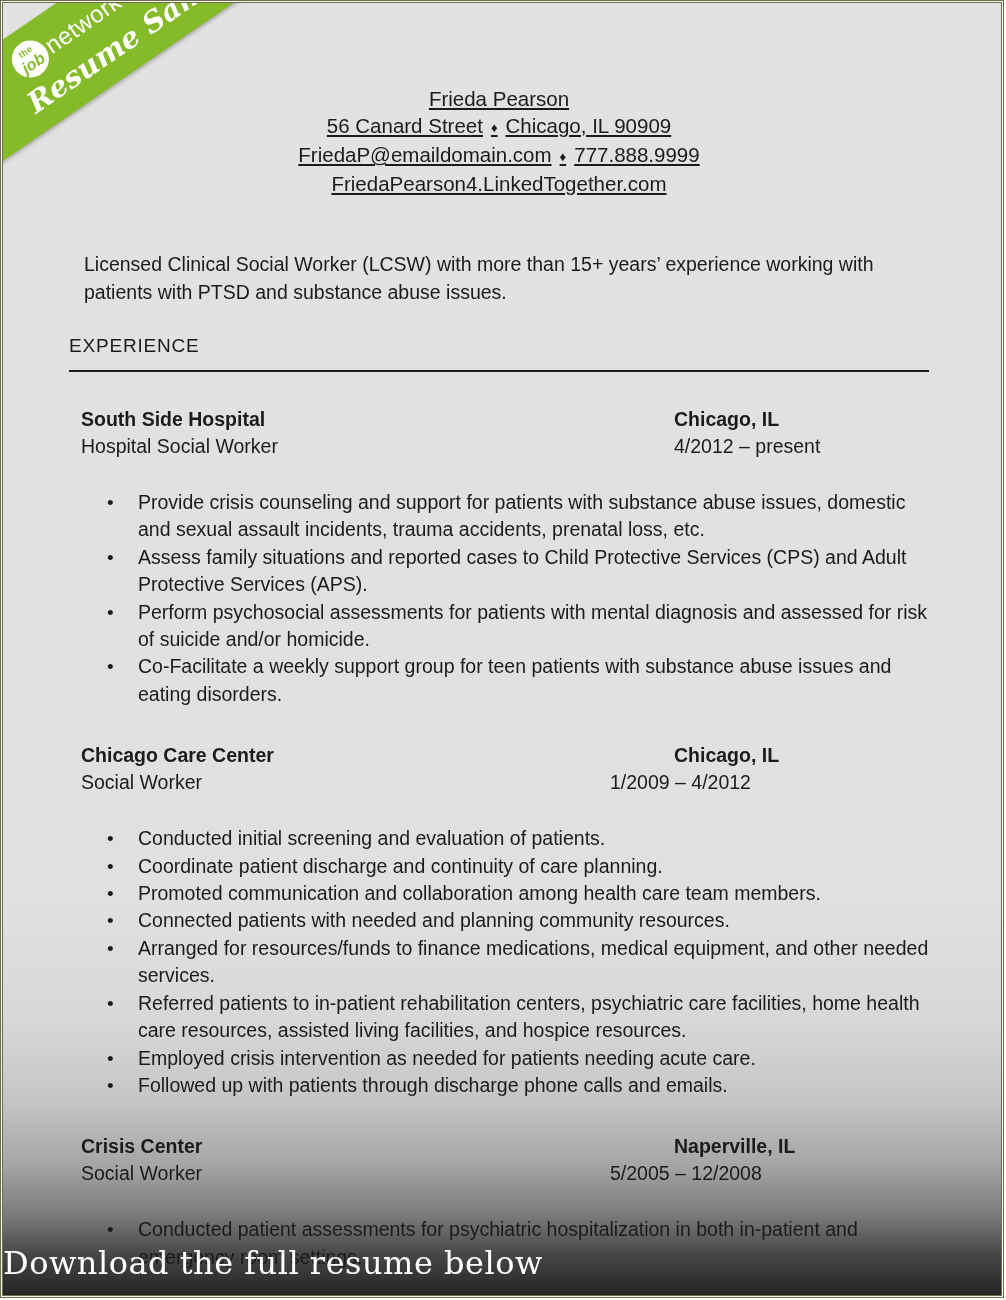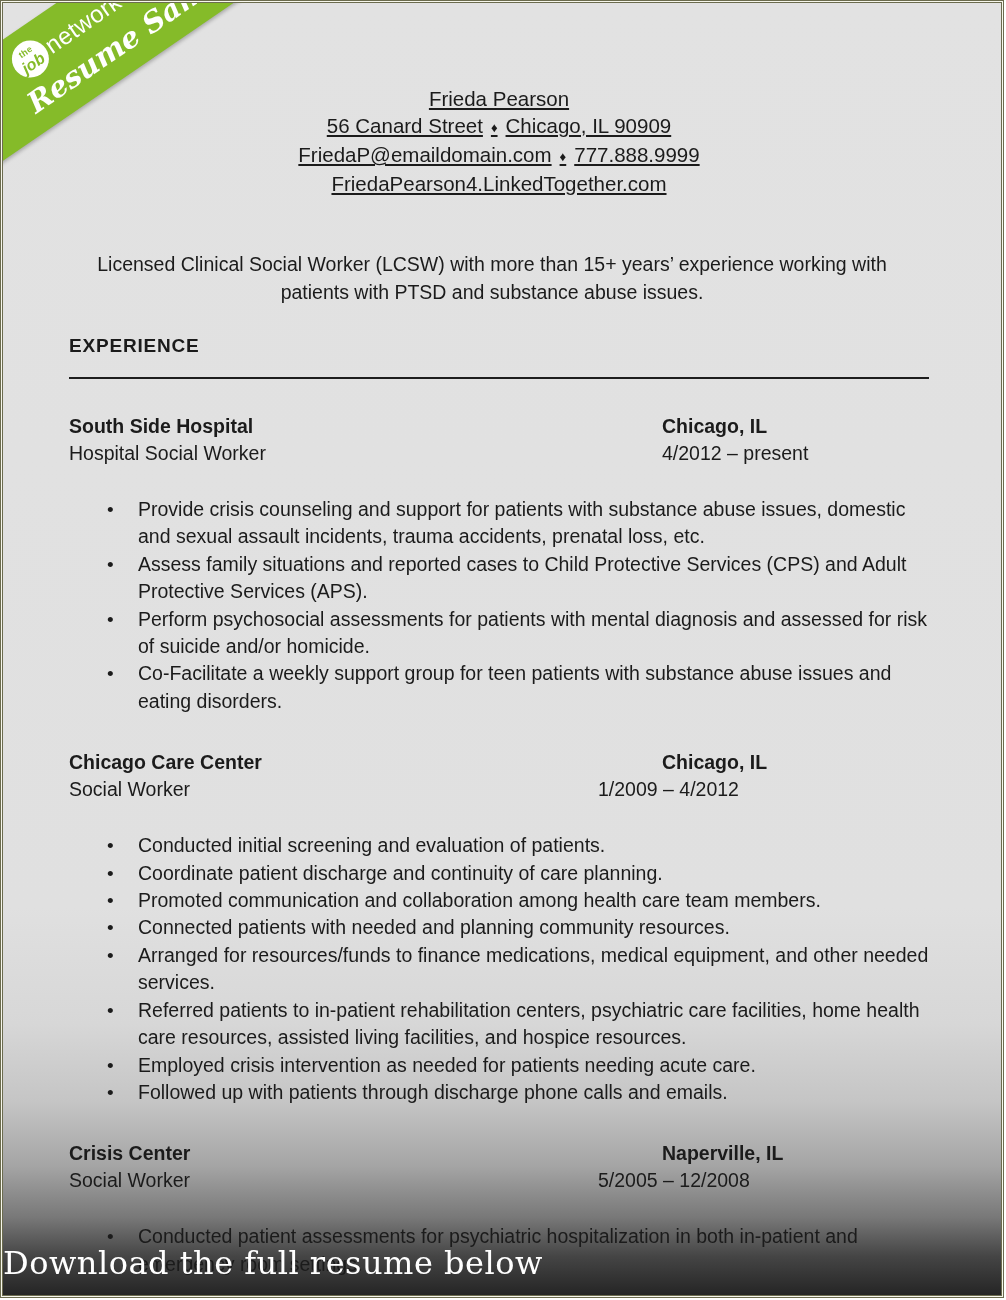--- a/index.html
+++ b/index.html
@@ -72,29 +72,29 @@
   .content {
     position:absolute; left:66px; top:0; width:860px;
     font-size:19.5px; line-height:27px;
   }
   .contact {
     margin-top:82px; text-align:center; line-height:27px; font-size:20.5px;
   }
   .contact div { white-space:nowrap;text-decoration:underline; }
   .diamond { font-size:13px; vertical-align:1px; padding:0 8px; }
   .summary {
-    margin:54px 0 0 8px; width:830px; line-height:27.5px;text-align:center;
+    margin:54px 0 0 15px; width:830px; line-height:27.5px;
   }
   .exp-heading {
-    margin:28px 0 0 0; font-size:19px; font-weight:bold;
+    margin:28px 0 0 0; font-size:19px; font-weight:normal;
     letter-spacing:0.8px; line-height:24px;
-    border-bottom:2px solid #1d1d1d; padding-bottom:19px;
+    border-bottom:2px solid #1d1d1d; padding-bottom:12px;
   }
   .job { position:relative; margin-top:34px; }
-  .job-line { position:relative; line-height:27px; }
+  .job-line { position:relative; line-height:27px;margin-left:12px; }
   .company { font-weight:bold; }
   .loc { position:absolute; left:593px; top:0; font-weight:bold; }
   .dates { position:absolute; left:593px; top:0; font-weight:normal; }
   .dates.tab2 { left:529px; }
   .bullets {
     list-style:none; margin:29px 0 0 0; padding:0 0 0 69px; width:791px;
   }
   .bullets li { position:relative; line-height:27.4px; margin:0; }
   .bullets li::before {
     content:"\2022";

